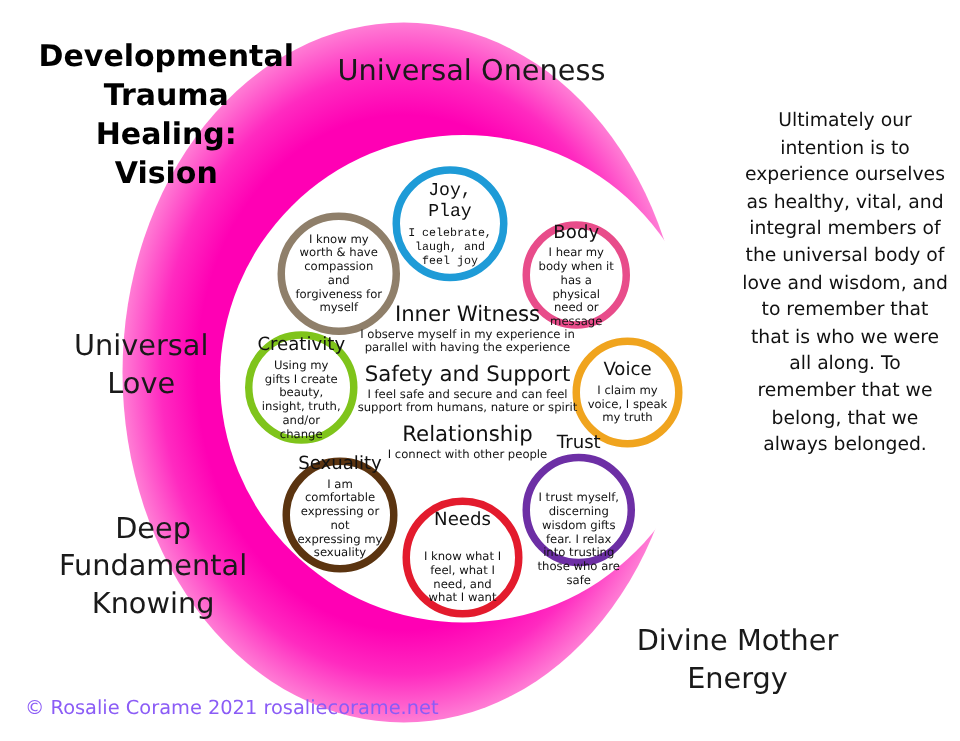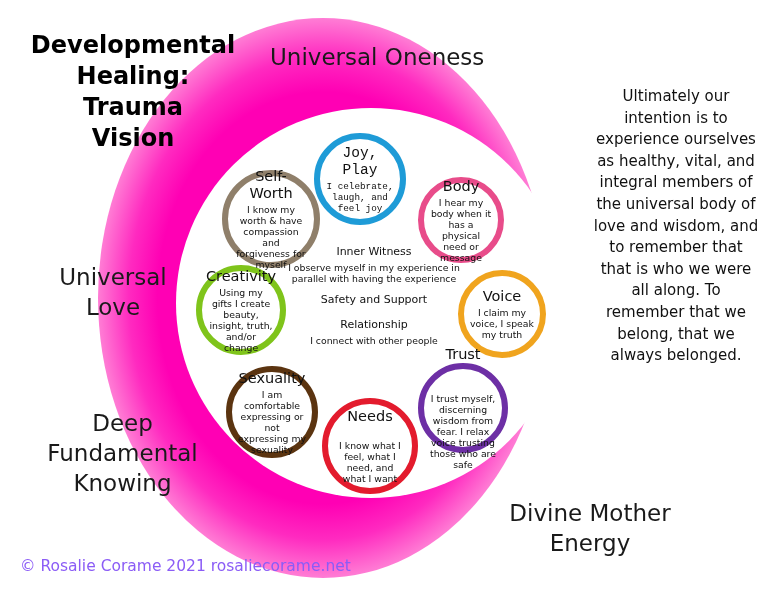--- a/index.html
+++ b/index.html
@@ -133,61 +133,61 @@
     line-height: 11px;
     color: #111111;
   }
 
   
   #petal-joy      { left: 314px; top: 133px; width: 92px;  height: 92px;  border: 6px solid #1e9bd7; z-index: 6; font-family: Liberation Mono, monospace; }
   #petal-body     { left: 418px; top: 177px; width: 86px;  height: 86px;  border: 6px solid #e84c8a; z-index: 6; }
   #petal-voice    { left: 458px; top: 270px; width: 88px;  height: 88px;  border: 6px solid #f0a41e; z-index: 6; }
   #petal-trust    { left: 418px; top: 363px; width: 90px;  height: 90px;  border: 6px solid #6d2fa5; z-index: 6; gap: 28px; }
   #petal-needs    { left: 322px; top: 398px; width: 96px;  height: 96px;  border: 6px solid #e31b2d; z-index: 6; justify-content: space-between; }
-  #petal-sexuality{ left: 226px; top: 366px; width: 92px;  height: 92px;  border: 6px solid #5b3410; z-index: 6; }
+  #petal-sexuality{ left: 226px; top: 366px; width: 92px;  height: 92px;  border: 6px solid #5b3410; z-index: 6; justify-content: flex-end; }
   #petal-creativity{left: 196px; top: 265px; width: 90px;  height: 90px;  border: 6px solid #c4b5fd; z-index: 6; }
   #petal-selfworth{ left: 222px; top: 170px; width: 98px;  height: 98px;  border: 6px solid #8f7f6a; z-index: 6; }
 
   
   #center-core {
     position: absolute;
     left: 286px;
     top: 243px;
     width: 176px;
     height: 150px;
     z-index: 7;
     display: flex;
     flex-direction: column;
     align-items: center;
     justify-content: flex-start;
     text-align: center;
   }
   #center-core .c-head {
-    font-size: 11px;
+    font-size: 17px;
     line-height: 18px;
     color: #111111;
   }
   #center-core .c-sub {
     font-size: 9.3px;
     line-height: 11px;
     color: #111111;
     margin-top: 1px;
   }
   .c-gap { height: 7px; }
 </style>
 </head>
 <body>
 
 <div id="halo"></div>
 <div id="white-disc"></div>
 
 <div id="title-block">
   <div>Developmental</div>
+  <div>Trauma</div>
   <div>Healing:</div>
-  <div>Trauma</div>
   <div>Vision</div>
 </div>
 
 <div class="free-label" id="label-universal-oneness">Universal Oneness</div>
 
 <div class="free-label" id="label-universal-love">
   <div>Universal</div>
   <div>Love</div>
 </div>
 
@@ -216,44 +216,44 @@
   <div class="p-body">I hear my body when it has a physical need or message</div>
 </div>
 
 <div class="petal" id="petal-voice" style="border-color: rgb(240, 164, 30);">
   <div class="p-title">Voice</div>
   <div class="p-body">I claim my voice, I speak my truth</div>
 </div>
 
 <div class="petal" id="petal-trust" style="border-color: rgb(109, 47, 165);">
   <div class="p-title">Trust</div>
-  <div class="p-body">I trust myself, discerning wisdom from fear. I relax voice trusting those who are safe</div>
+  <div class="p-body">I trust myself, discerning wisdom gifts fear. I relax into trusting those who are safe</div>
 </div>
 
 <div class="petal" id="petal-needs" style="border-color: rgb(227, 27, 45);">
   <div class="p-title">Needs</div>
   <div class="p-body">I know what I feel, what I need, and what I want</div>
 </div>
 
 <div class="petal" id="petal-sexuality" style="border-color: rgb(91, 52, 16);">
   <div class="p-title">Sexuality</div>
   <div class="p-body">I am comfortable expressing or not expressing my sexuality</div>
 </div>
 
 <div class="petal" id="petal-creativity" style="border-color: rgb(127, 196, 27);">
   <div class="p-title">Creativity</div>
   <div class="p-body">Using my gifts I create beauty, insight, truth, and/or change</div>
 </div>
 
 <div class="petal" id="petal-selfworth" style="border-color: rgb(143, 127, 106);">
-  <div class="p-title">Self-Worth</div>
   <div class="p-body">I know my worth &amp; have compassion and forgiveness for myself</div>
 </div>
 
 <div id="center-core">
   <div class="c-head">Inner Witness</div>
   <div class="c-sub">I observe myself in my experience in parallel with having the experience</div>
   <div class="c-gap"></div>
   <div class="c-head">Safety and Support</div>
+  <div class="c-sub">I feel safe and secure and can feel support from humans, nature or spirit</div>
   <div class="c-gap"></div>
   <div class="c-head">Relationship</div>
   <div class="c-sub">I connect with other people</div>
 </div>
 
 </body></html>

